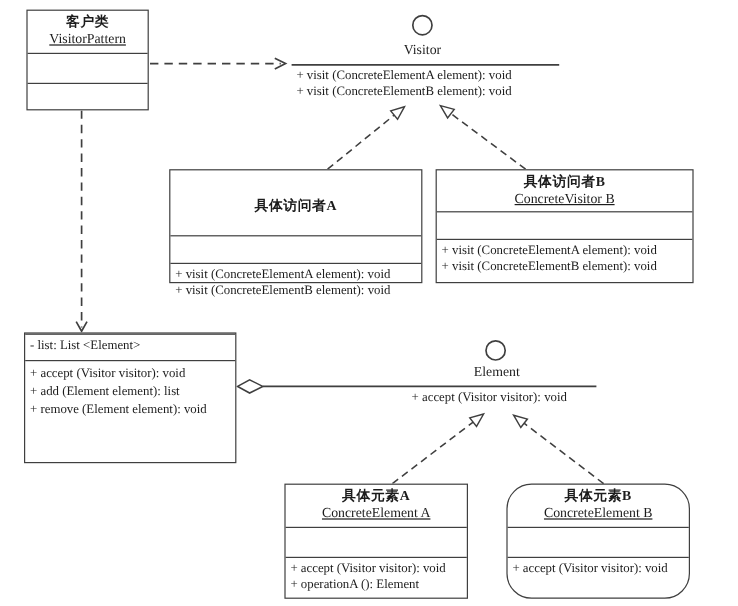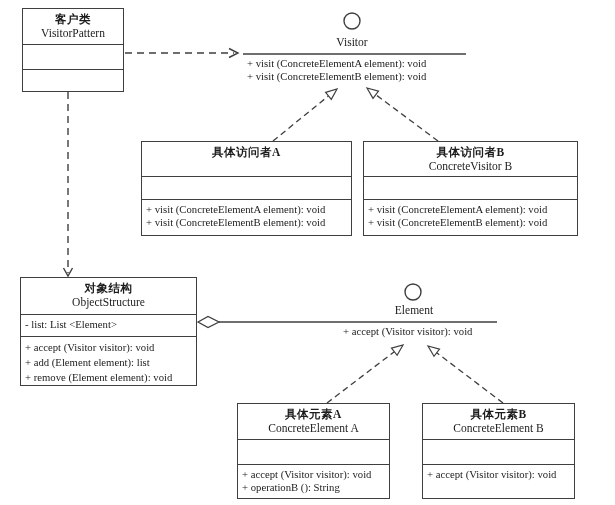--- a/index.html
+++ b/index.html
@@ -9,21 +9,21 @@
   }
   .connectors { position:absolute; left:0; top:0; width:615px; height:505px; }
   .uml-class {
     position:absolute; box-sizing:border-box; background:#ffffff;
     border:1.5px solid #3f3f3f;
   }
   .compartment { box-sizing:border-box; border-top:1.4px solid #3f3f3f; }
   .compartment.first { border-top:none; }
   .title-c { text-align:center; padding-top:3px; }
   .t-cn { font-weight:bold; font-size:11.5px; line-height:14px; letter-spacing:0.5px; }
-  .t-en { font-size:11.5px; line-height:14px; }
+  .t-en { font-size:11.5px; line-height:14px;text-decoration:underline; }
   .members { font-size:10.7px; line-height:13px; padding:3px 3px 0 4px; white-space:nowrap; }
   .members .m { height:13px; }
   .members.wide { line-height:15px; }
   .members.wide .m { height:15px; }
   .iface-label { position:absolute; text-align:center; font-size:11.5px; }
   .iface-methods { position:absolute; font-size:10.7px; line-height:13px; white-space:nowrap; }
   .iface-methods .m { height:13px; }
 </style>
 </head>
 <body>
@@ -69,21 +69,21 @@
     <div class="compartment" style="height:24px;"></div>
   </div>
 
   <div class="iface-label" style="left:302px; top:36px; width:100px;">Visitor</div>
   <div class="iface-methods" style="left:247px; top:57px;">
     <div class="m">+ visit (ConcreteElementA element): void</div>
     <div class="m">+ visit (ConcreteElementB element): void</div>
   </div>
 
   <div class="uml-class" style="left:141px; top:141px; width:211px; height:95px;">
-    <div class="compartment first title-c" style="height:34px;">
+    <div class="compartment first title-c" style="height:34px;margin-top:20px;">
       <div class="t-cn">具体访问者A</div>
     </div>
     <div class="compartment" style="height:23px;"></div>
     <div class="compartment members" style="height:38px;">
       <div class="m">+ visit (ConcreteElementA element): void</div>
       <div class="m">+ visit (ConcreteElementB element): void</div>
     </div>
   </div>
 
   <div class="uml-class" style="left:363px; top:141px; width:215px; height:95px;">
@@ -92,24 +92,20 @@
       <div class="t-en">ConcreteVisitor B</div>
     </div>
     <div class="compartment" style="height:23px;"></div>
     <div class="compartment members" style="height:38px;">
       <div class="m">+ visit (ConcreteElementA element): void</div>
       <div class="m">+ visit (ConcreteElementB element): void</div>
     </div>
   </div>
 
   <div class="uml-class" style="left:20px; top:277px; width:177px; height:109px;">
-    <div class="compartment first title-c" style="height:36px;">
-      <div class="t-cn">对象结构</div>
-      <div class="t-en">ObjectStructure</div>
-    </div>
     <div class="compartment members" style="height:22px;">
       <div class="m">- list: List &lt;Element&gt;</div>
     </div>
     <div class="compartment members wide" style="height:51px;">
       <div class="m">+ accept (Visitor visitor): void</div>
       <div class="m">+ add (Element element): list</div>
       <div class="m">+ remove (Element element): void</div>
     </div>
   </div>
 
@@ -119,25 +115,25 @@
   </div>
 
   <div class="uml-class" style="left:237px; top:403px; width:153px; height:96px;">
     <div class="compartment first title-c" style="height:35px;">
       <div class="t-cn">具体元素A</div>
       <div class="t-en">ConcreteElement A</div>
     </div>
     <div class="compartment" style="height:25px;"></div>
     <div class="compartment members" style="height:36px;">
       <div class="m">+ accept (Visitor visitor): void</div>
-      <div class="m">+ operationB (): String</div>
+      <div class="m">+ operationA (): Element</div>
     </div>
   </div>
 
-  <div class="uml-class" style="left:422px; top:403px; width:153px; height:96px;">
+  <div class="uml-class" style="left:422px; top:403px; width:153px; height:96px;border-radius:21px;">
     <div class="compartment first title-c" style="height:35px;">
       <div class="t-cn">具体元素B</div>
       <div class="t-en">ConcreteElement B</div>
     </div>
     <div class="compartment" style="height:25px;"></div>
     <div class="compartment members" style="height:36px;">
       <div class="m">+ accept (Visitor visitor): void</div>
     </div>
   </div>
 

